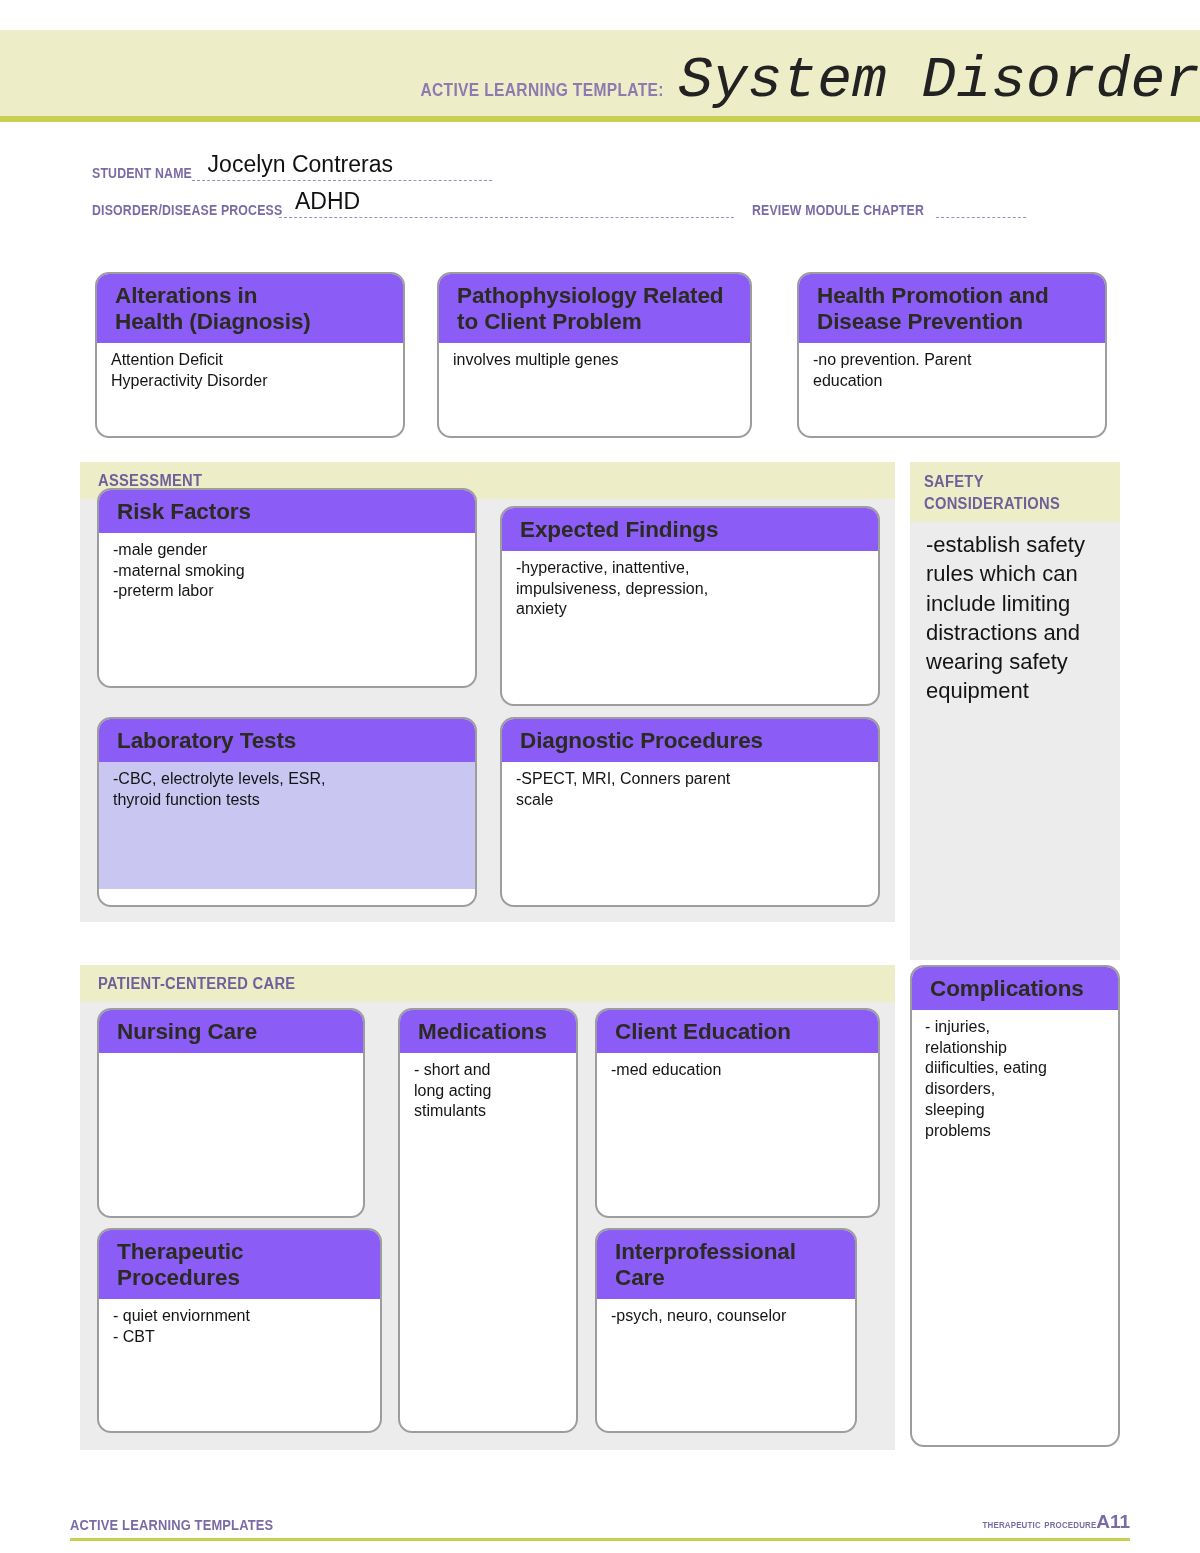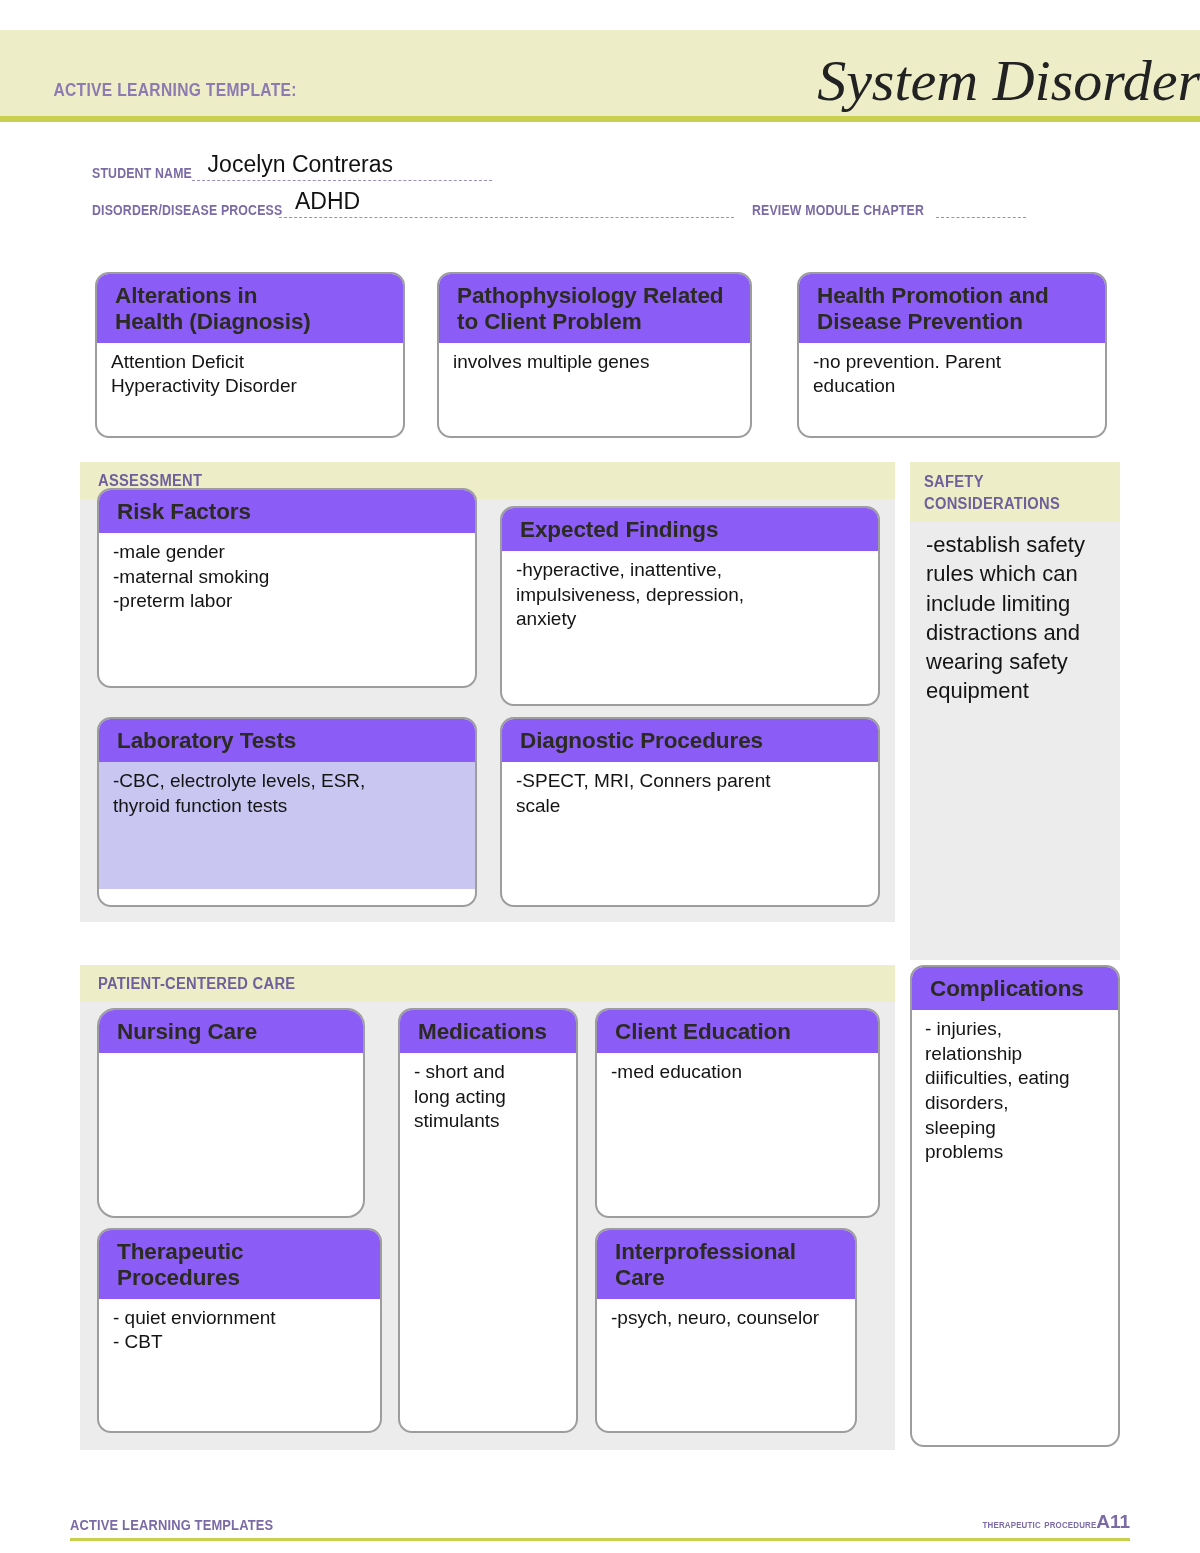--- a/index.html
+++ b/index.html
@@ -14,42 +14,41 @@
 
   
   .banner{
     position:absolute;left:0;top:30px;width:1200px;height:92px;
     background:#edeec8;
     border-bottom:6px solid #c9cf4e;
     box-sizing:border-box;
   }
   .banner-inner{
     position:absolute;left:0;top:0;width:1200px;height:86px;
-    display:flex;align-items:flex-end;justify-content:space-between;
-    gap:30px;
+    display:flex;align-items:flex-end;justify-content:flex-end;
+    gap:14px;
     padding-bottom:6px;
     box-sizing:border-box;
   }
   .alt-label{
     font-family:"Liberation Sans","DejaVu Sans",sans-serif;
     font-size:19px;font-weight:700;letter-spacing:0.4px;
     color:#8c7ab0;
     transform:scaleX(0.82);
     transform-origin:right bottom;
     white-space:nowrap;
     padding-bottom:9px;
   }
   .banner-title{
-    font-family:Liberation Serif, serif;
+    font-family:Liberation Mono, monospace;
     font-style:italic;
     font-size:58px;
     color:#222;
     line-height:1;
     white-space:nowrap;
-    margin-left:10px;
   }
 
   
   .field-row{position:absolute;left:92px;font-size:0;white-space:nowrap;}
   .fl{
     font-size:14.5px;font-weight:600;color:#7a6ba6;
     letter-spacing:0.2px;
     transform:scaleX(0.85);transform-origin:left center;
     display:inline-block;vertical-align:bottom;
   }
@@ -80,21 +79,21 @@
     padding:9px 14px 8px 18px;
     box-sizing:border-box;
   }
   .card-head-text{
     font-size:22.5px;font-weight:600;color:#2b2b22;
     line-height:1.15;
     letter-spacing:-0.1px;
   }
   .card-body{
     padding:7px 14px 8px 14px;
-    font-size:19px;line-height:1.30;color:#141414;
+    font-size:16px;line-height:1.30;color:#141414;
     white-space:pre-line;
     box-sizing:border-box;
   }
   .card-body.sel{
     background:#c9c7f2;
     padding-left:14px;
   }
 
   
   .panel{
@@ -256,21 +255,21 @@
 wearing safety
 equipment</div>
 </div>
 
 <div class="panel" style="left:80px;top:965px;width:815px;height:485px;">
   <div class="panel-title-bar">
     <span class="panel-title">PATIENT-CENTERED CARE</span>
   </div>
 </div>
 
-<div class="card" style="left:97px;top:1008px;width:268px;height:210px;border-radius:18px;">
+<div class="card" style="left:97px;top:1008px;width:268px;height:210px;">
   <div class="card-head">
     <div class="card-head-text">Nursing Care</div>
   </div>
 </div>
 
 <div class="card" style="left:398px;top:1008px;width:180px;height:425px;">
   <div class="card-head">
     <div class="card-head-text">Medications</div>
   </div>
   <div class="card-body">- short and

